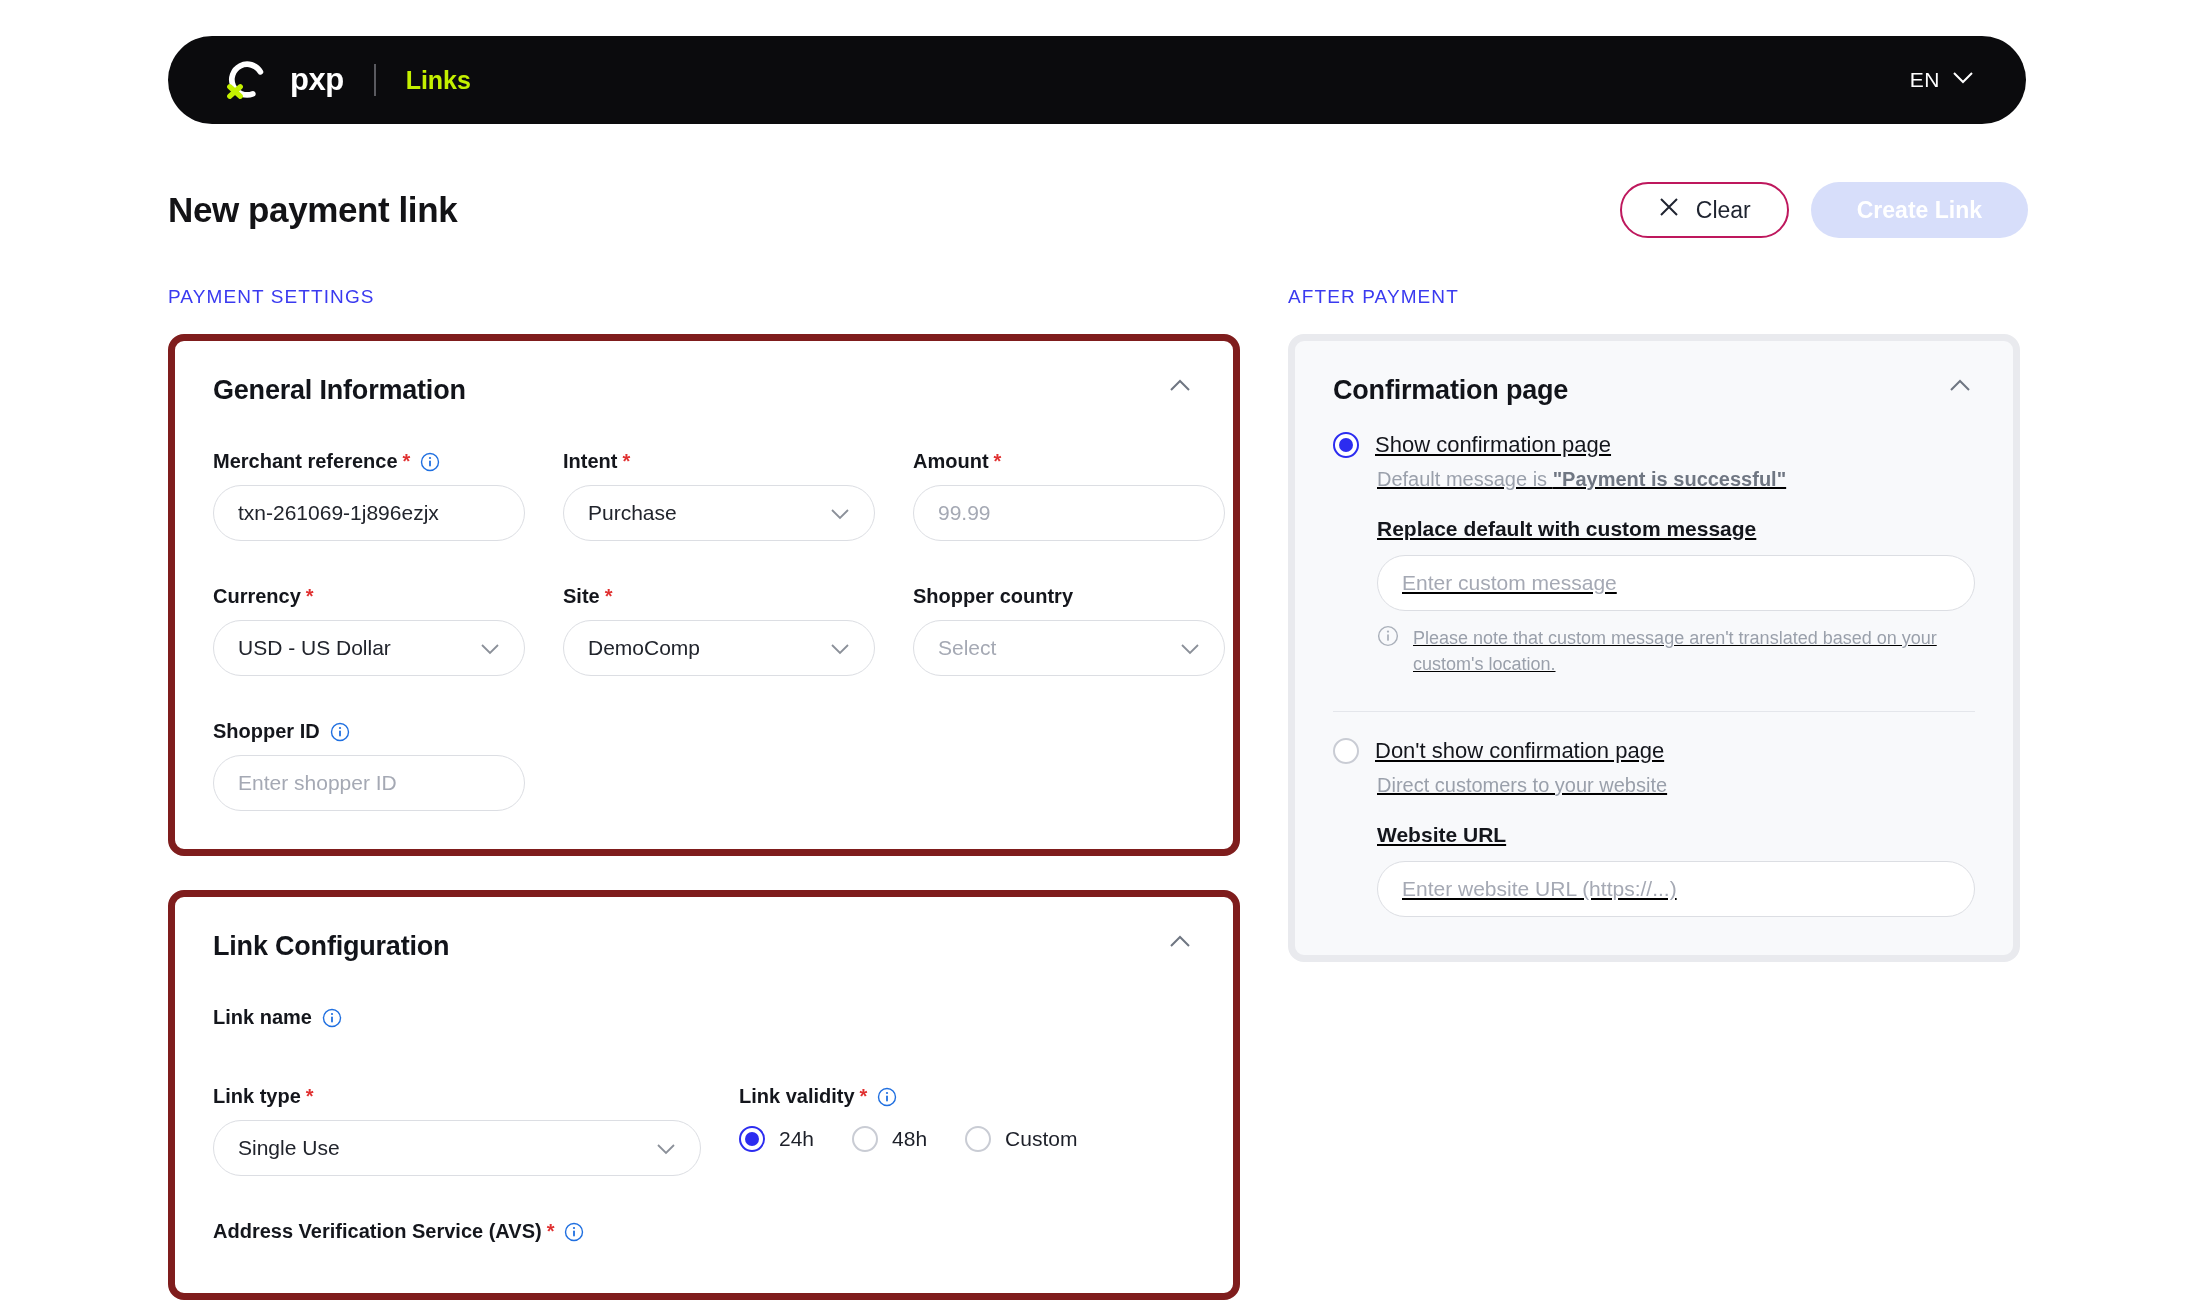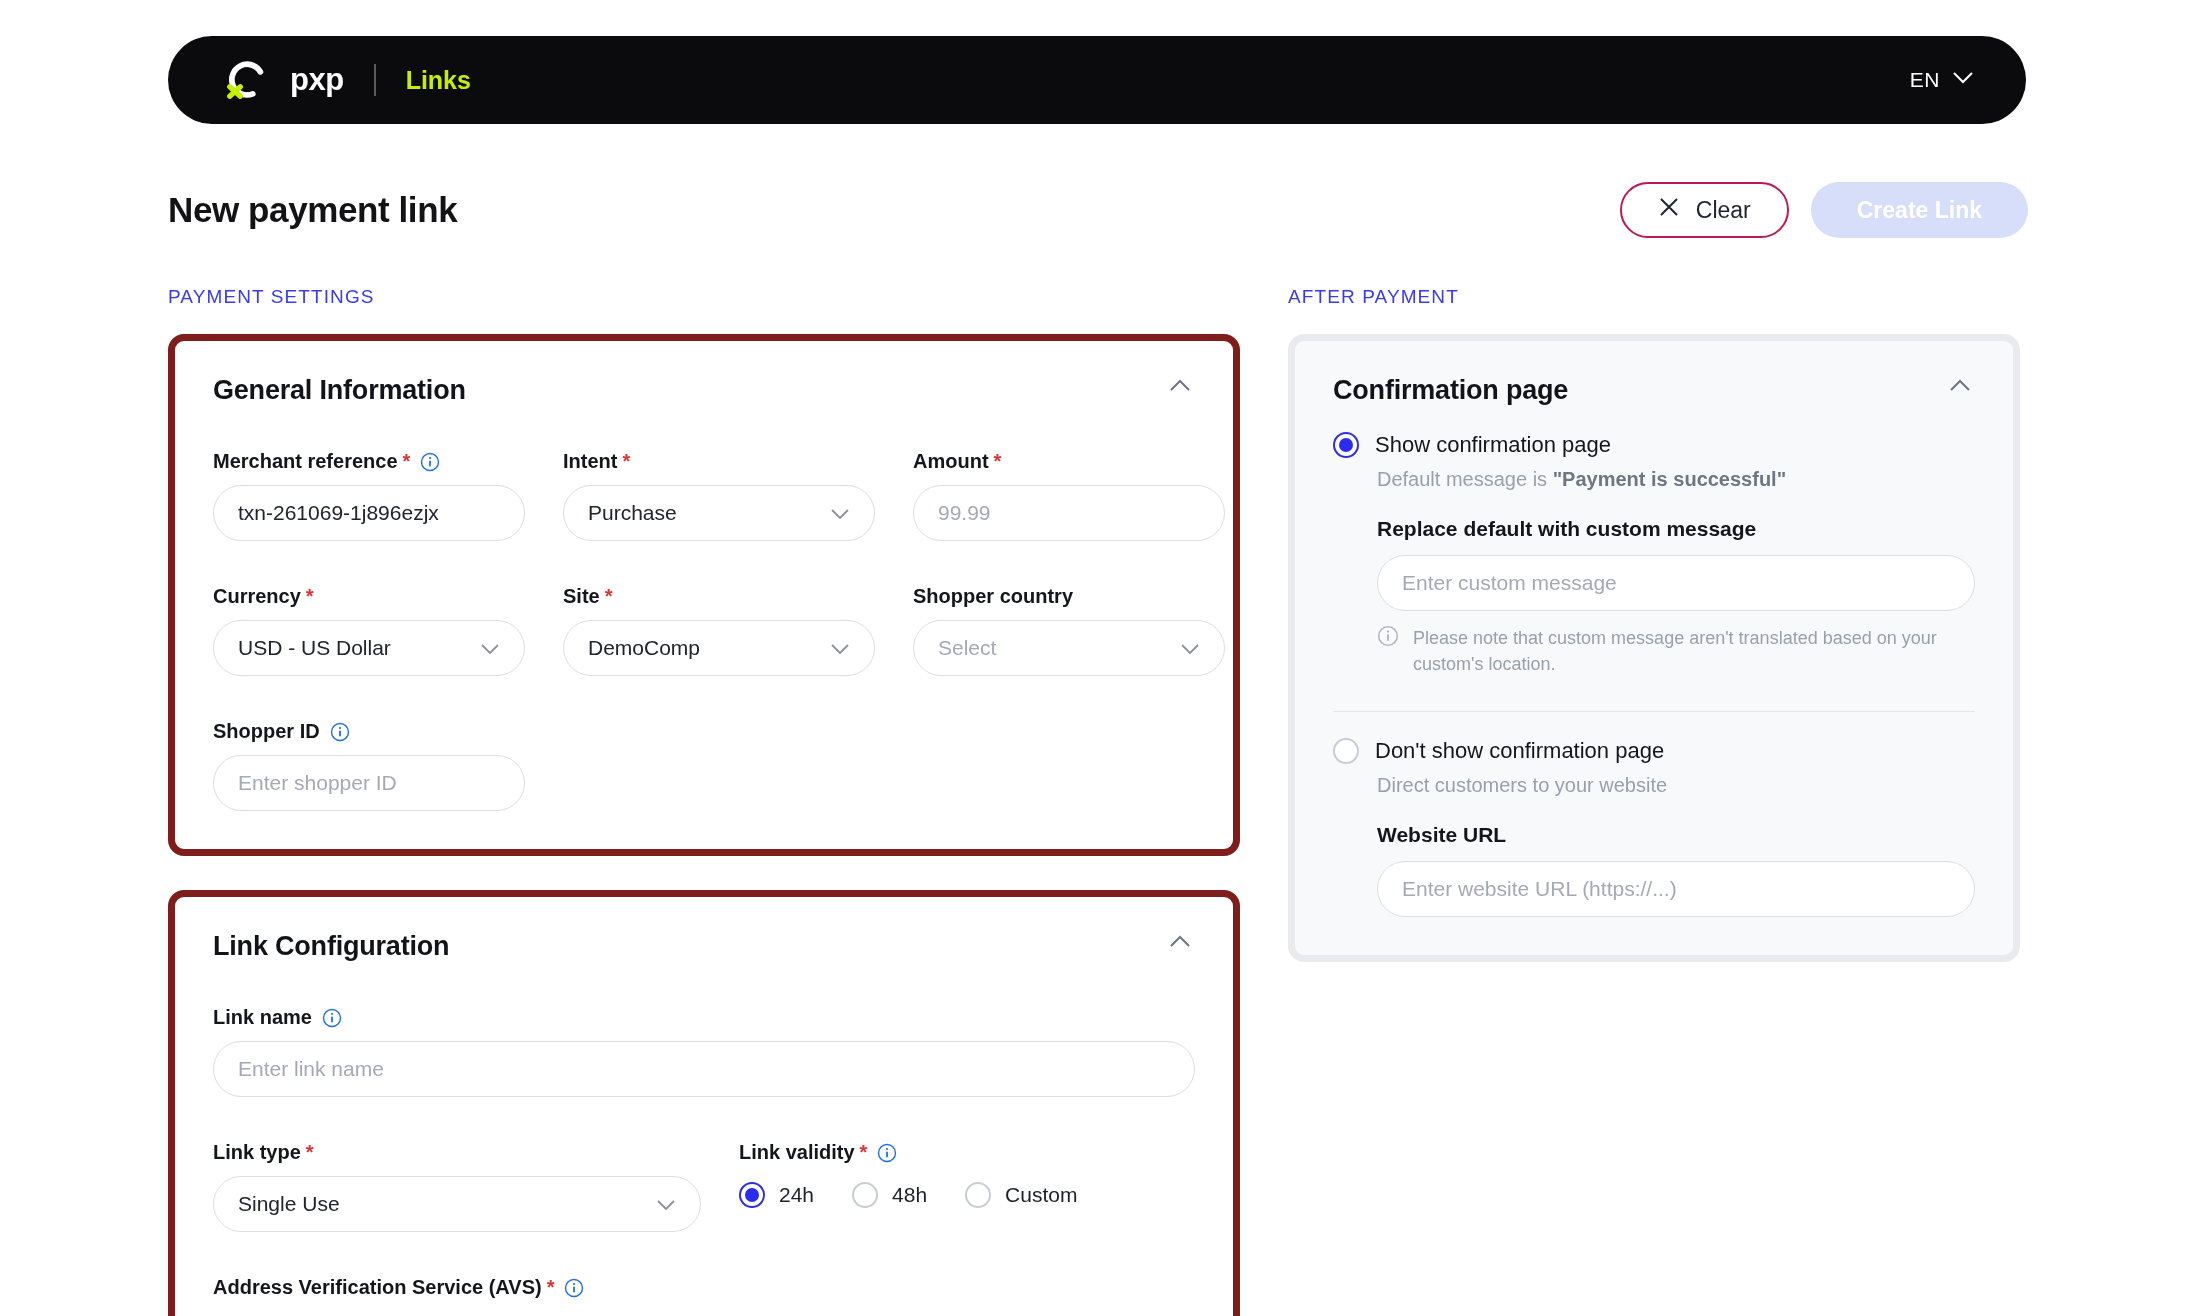--- a/index.html
+++ b/index.html
@@ -99,21 +99,21 @@
     border: 2px solid #c9ccd4; background: #fff; flex: none;
     display: flex; align-items: center; justify-content: center;
   }
   .radio.on { border-color: #2c2cf0; }
   .radio.on::after {
     content: ""; width: 14px; height: 14px; border-radius: 50%; background: #2c2cf0;
   }
   .radio-label { font-size: 21px; color: #1d2029; }
 
   
-  .opt-block { margin-top: 26px; }
+  .opt-block { margin-top: 26px; text-decoration: underline; }
   .opt-head { display: flex; align-items: center; gap: 16px; cursor: pointer; }
   .opt-title { font-size: 22px; color: #14161c; }
   .opt-sub { margin-left: 44px; margin-top: 10px; font-size: 20px; color: #9aa0ab; }
   .opt-sub b { color: #6f7682; font-weight: 700; }
   .opt-body { margin-left: 44px; margin-top: 26px; }
   .sub-label { font-size: 21px; font-weight: 700; color: #14161c; margin-bottom: 14px; }
   .note { display: flex; gap: 14px; margin-top: 14px; align-items: flex-start; }
   .note-text { font-size: 18px; color: #9aa0ab; line-height: 1.45; max-width: 590px; }
   .divider { height: 1px; background: #e4e6eb; margin: 34px 0 0 0; }
 </style>
@@ -299,23 +299,20 @@
           <div class="label">
             <span>Link name</span>
             <span class="info-ico">
               <svg width="20" height="20" viewBox="0 0 20 20">
                   <circle cx="10" cy="10" r="8.5" fill="none" stroke="#1f6fe0" stroke-width="1.4"></circle>
                   <circle cx="10" cy="6" r="1.1" fill="#1f6fe0"></circle>
                   <rect x="9.1" y="8.4" width="1.8" height="6" rx="0.9" fill="#1f6fe0"></rect>
                 </svg>
             </span>
           </div>
-          <div class="control input">
-            <span class="ph">Enter link name</span>
-          </div>
         </div>
       </div>
 
       <div class="grid3">
         <div class="field half">
           <div class="label">
             <span>Link type</span>
             <span class="req">*</span>
           </div>
           <div class="control select">

